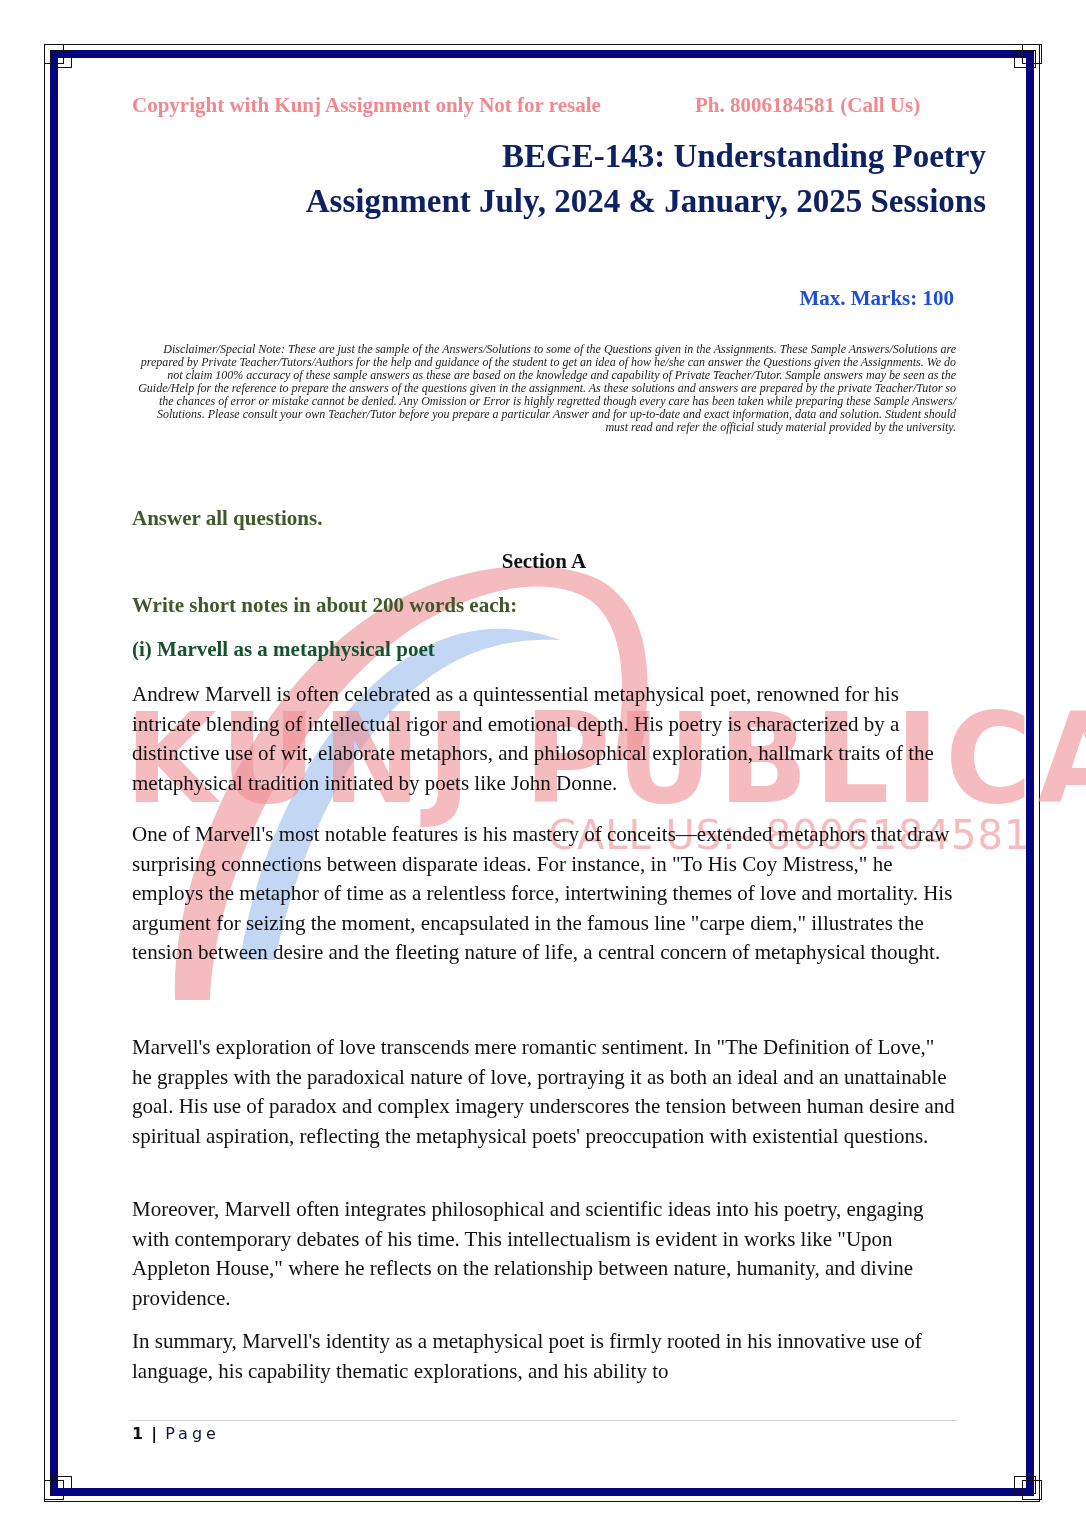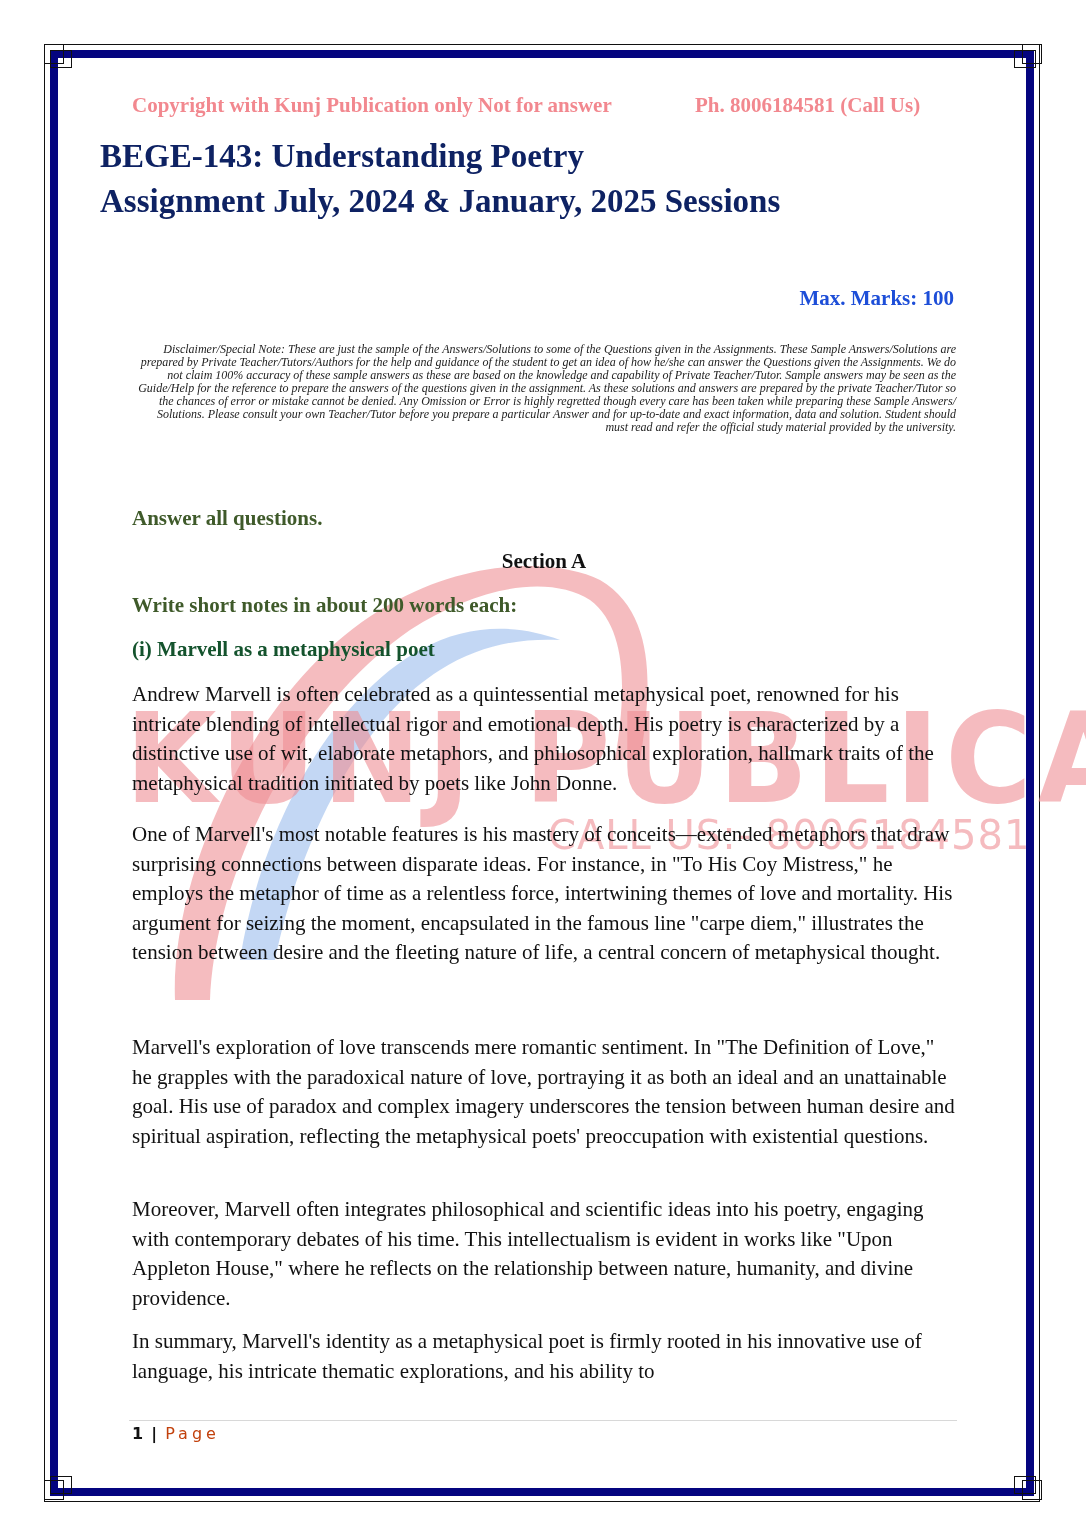--- a/index.html
+++ b/index.html
@@ -20,21 +20,21 @@
 
     
     .watermark { position: absolute; left: 0; top: 0; width: 1086px; height: 1536px; pointer-events: none; z-index: 0; }
     .wm-text { position: absolute; font-family: "DejaVu Sans", sans-serif; font-weight: bold; color: #ef8f95; opacity: 0.6; white-space: nowrap; letter-spacing: 2px; }
     .wm-main { left: 125px; top: 690px; font-size: 118px; transform: scaleY(1.05); letter-spacing: 6px; }
     .wm-call { left: 548px; top: 812px; font-size: 40px; font-weight: normal; letter-spacing: 1px; text-align: center; }
 
     .copyright { position: absolute; left: 132px; top: 93px; width: 824px; font-size: 21px; font-weight: bold; color: #f2888f; white-space: nowrap; }
     .copyright .phone { position: absolute; left: 563px; }
 
-    .title { position: absolute; left: 100px; top: 134px; width: 886px; text-align: left; font-size: 33px; font-weight: bold; color: #0e2263; line-height: 45px; }
+    .title { position: absolute; left: 100px; top: 134px; width: 886px; text-align: right; font-size: 33px; font-weight: bold; color: #0e2263; line-height: 45px; }
 
     .max-marks { position: absolute; right: 132px; top: 286px; font-size: 21px; font-weight: bold; color: #1d4ed8; text-align: center; }
 
     .disclaimer { position: absolute; left: 132px; top: 343px; width: 824px; font-size: 12px; font-style: italic; color: #222; line-height: 13px; text-align: right; }
 
     .answer-all { position: absolute; left: 132px; top: 506px; font-size: 21px; font-weight: bold; color: #3f5a2a; }
     .section-a { position: absolute; left: 132px; top: 549px; width: 824px; text-align: center; font-size: 21px; font-weight: bold; color: #111; }
     .instruction { position: absolute; left: 132px; top: 593px; font-size: 21px; font-weight: bold; color: #3f5a2a; }
     .question { position: absolute; left: 132px; top: 637px; font-size: 21px; font-weight: bold; color: #14532d; }
 
@@ -42,21 +42,21 @@
     .p1 { top: 680px; }
     .p2 { top: 820px; }
     .p3 { top: 1033px; }
     .p4 { top: 1195px; }
     .p5 { top: 1327px; }
 
     .footer-rule { position: absolute; left: 129px; top: 1420px; width: 828px; height: 1px; background: #d8d8d8; }
     .footer { position: absolute; left: 132px; top: 1424px; font-family: "DejaVu Sans", sans-serif; font-size: 16px; }
     .footer .num { font-weight: bold; color: #111; }
     .footer .sep { font-weight: bold; color: #111; margin: 0 3px; }
-    .footer .page { color: #c2410c; letter-spacing: 4px; }
+    .footer .page { color: #0f172a; letter-spacing: 4px; }
   </style>
 </head>
 <body>
 
 <div class="border-outer"></div>
 <div class="border-blue"></div>
 <div class="corner tl1"></div>
 <div class="corner tl2"></div>
 <div class="corner tr1"></div>
 <div class="corner tr2"></div>
@@ -68,21 +68,21 @@
 <div class="watermark">
   <svg width="1086" height="1536" style="position:absolute;left:0;top:0;">
     <path d="M 175 1000 C 170 880 250 690 380 610 C 470 555 560 560 600 580 C 660 615 650 700 640 760 L 615 760 C 625 700 630 630 590 600 C 550 575 480 585 410 630 C 300 705 215 870 210 1000 Z" fill="#ef8f95" opacity="0.6"></path>
     <path d="M 240 960 C 260 830 330 700 420 650 C 470 622 520 625 560 640 C 520 638 480 645 440 670 C 360 720 300 840 275 960 Z" fill="#a9c6f0" opacity="0.7"></path>
   </svg>
   <div class="wm-text wm-main">KUNJ PUBLICATION</div>
   <div class="wm-text wm-call">CALL US:- 8006184581</div>
 </div>
 
 <div class="copyright">
-  <span>Copyright with Kunj Publication only Not for answer</span>
+  <span>Copyright with Kunj Assignment only Not for resale</span>
   <span class="phone">Ph. 8006184581 (Call Us)</span>
 </div>
 
 <div class="title">
   <div>BEGE-143: Understanding Poetry</div>
   <div>Assignment July, 2024 &amp; January, 2025 Sessions</div>
 </div>
 
 <div class="max-marks">Max. Marks: 100</div>
 
@@ -90,20 +90,20 @@
 
 <div class="answer-all">Answer all questions.</div>
 <div class="section-a">Section A</div>
 <div class="instruction">Write short notes in about 200 words each:</div>
 <div class="question">(i) Marvell as a metaphysical poet</div>
 
 <div class="body-text p1">Andrew Marvell is often celebrated as a quintessential metaphysical poet, renowned for his intricate blending of intellectual rigor and emotional depth. His poetry is characterized by a distinctive use of wit, elaborate metaphors, and philosophical exploration, hallmark traits of the metaphysical tradition initiated by poets like John Donne.</div>
 <div class="body-text p2">One of Marvell's most notable features is his mastery of conceits—extended metaphors that draw surprising connections between disparate ideas. For instance, in "To His Coy Mistress," he employs the metaphor of time as a relentless force, intertwining themes of love and mortality. His argument for seizing the moment, encapsulated in the famous line "carpe diem," illustrates the tension between desire and the fleeting nature of life, a central concern of metaphysical thought.</div>
 <div class="body-text p3">Marvell's exploration of love transcends mere romantic sentiment. In "The Definition of Love," he grapples with the paradoxical nature of love, portraying it as both an ideal and an unattainable goal. His use of paradox and complex imagery underscores the tension between human desire and spiritual aspiration, reflecting the metaphysical poets' preoccupation with existential questions.</div>
 <div class="body-text p4">Moreover, Marvell often integrates philosophical and scientific ideas into his poetry, engaging with contemporary debates of his time. This intellectualism is evident in works like "Upon Appleton House," where he reflects on the relationship between nature, humanity, and divine providence.</div>
-<div class="body-text p5">In summary, Marvell's identity as a metaphysical poet is firmly rooted in his innovative use of language, his intricate thematic explorations, and his ability to</div>
+<div class="body-text p5">In summary, Marvell's identity as a metaphysical poet is firmly rooted in his innovative use of language, his capability thematic explorations, and his ability to</div>
 
 <div class="footer-rule"></div>
 <div class="footer">
   <span class="num">1</span>
   <span class="sep">|</span>
   <span class="page">Page</span>
 </div>
 
 </body></html>

